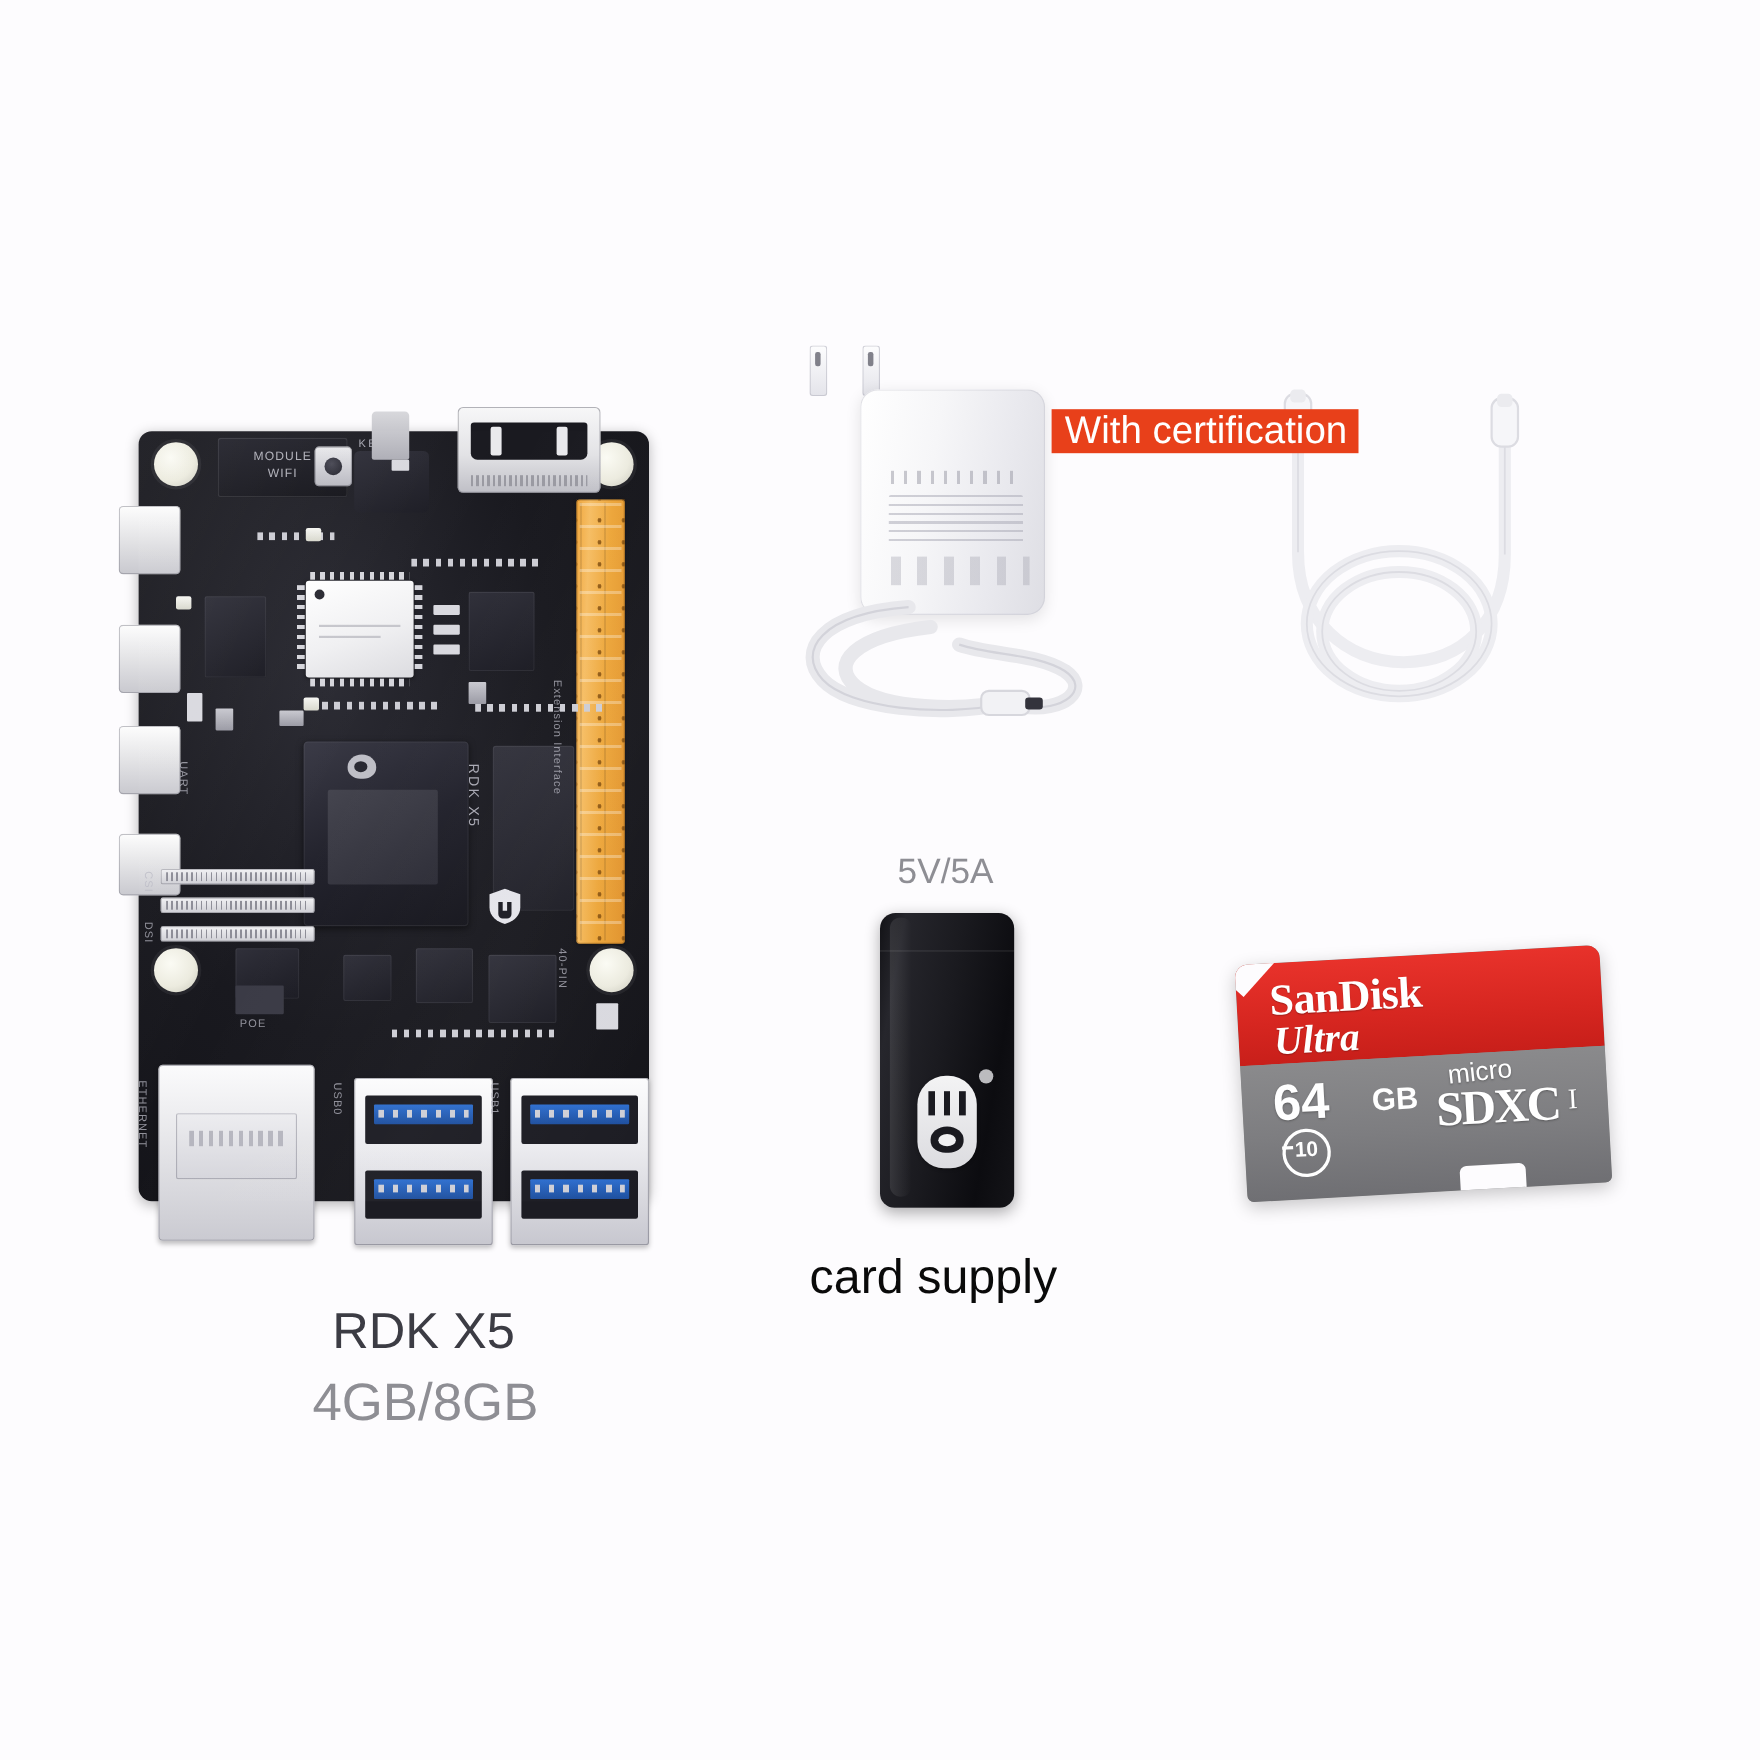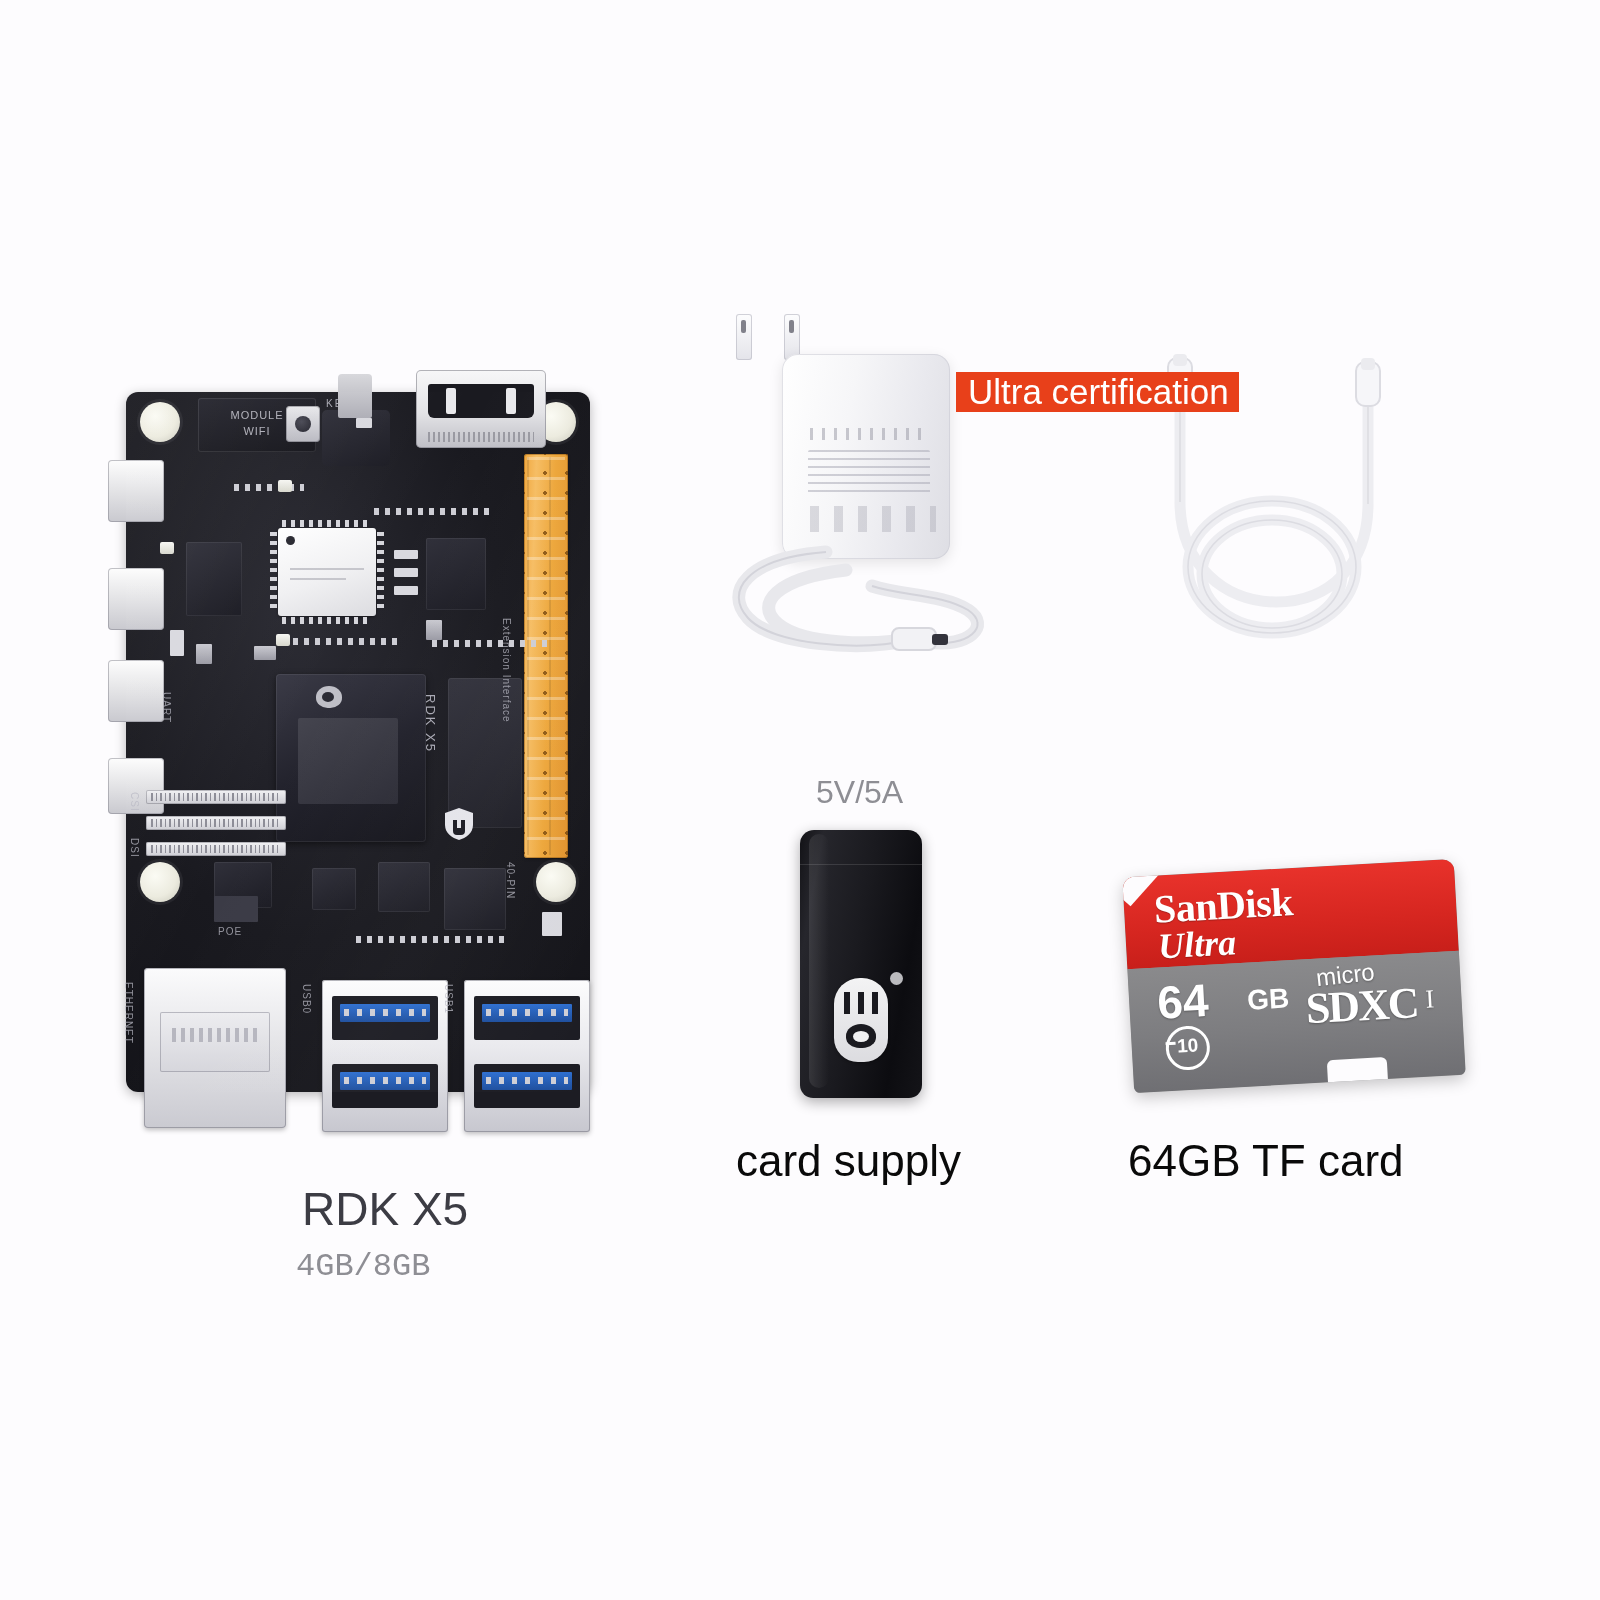--- a/index.html
+++ b/index.html
@@ -724,21 +724,21 @@
         <div class="port bot">
             <div class="tongue"></div>
           </div>
       </div>
       <div class="vsilk small" style="left:328px; top:592px;">USB1</div>
 
     </div>
   </div>
 
   <div class="caption" style="left:302px; top:1182px; font-size:46px; color:#3c3c44;">RDK X5</div>
-  <div class="subcaption" style="left:296px; top:1248px; font-size:32px;font-family:Liberation Mono, monospace;">4GB/8GB</div>
+  <div class="subcaption" style="left:284px; top:1248px; font-size:48px;">4GB/8GB</div>
 
   <div class="adapter">
     <div class="ad-prong l"></div>
     <div class="ad-prong r"></div>
     <div class="ad-body">
       <div class="ad-marks"></div>
       <div class="ad-vents"></div>
       <div class="ad-cert"></div>
     </div>
     <div class="ad-cable">
@@ -801,17 +801,16 @@
       <div class="tf-cap">64</div>
       <div class="tf-capunit">GB</div>
       <div class="tf-micro">micro</div>
       <div class="tf-sdxc">SDXC</div>
       <div class="tf-romanI">I</div>
       <div class="tf-class">10</div>
     </div>
   </div>
 
   <div class="caption" style="left:736px; top:1136px;">card supply</div>
-  <div class="caption" style="left:1128px; top:1136px;">64GB TF card</div>
-
-  <div class="cert-badge">Ultra certification</div>
+
+  <div class="cert-badge">With certification</div>
 
 </div>
 
 </body></html>

